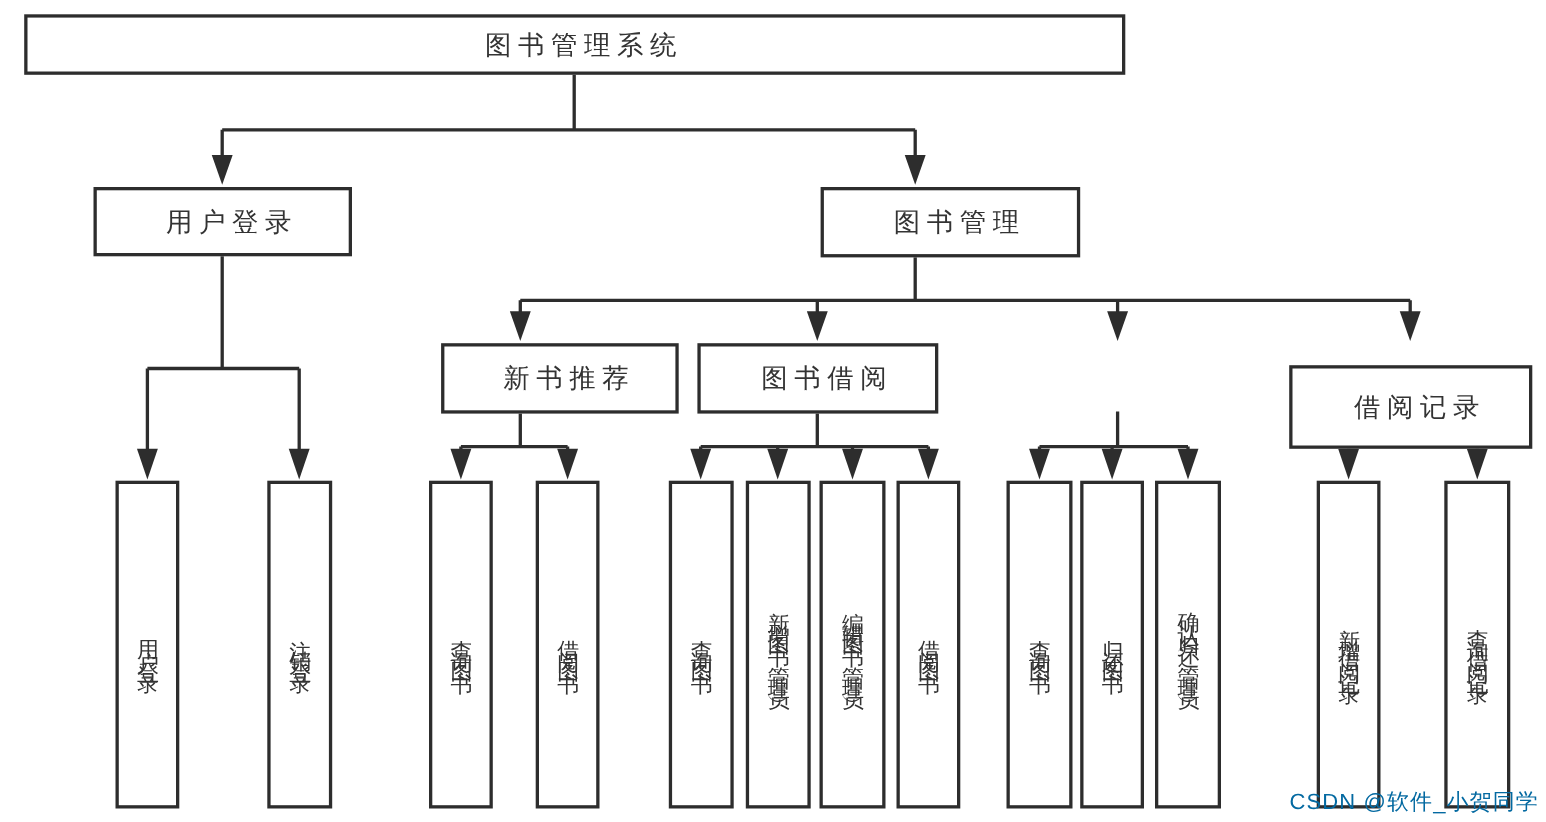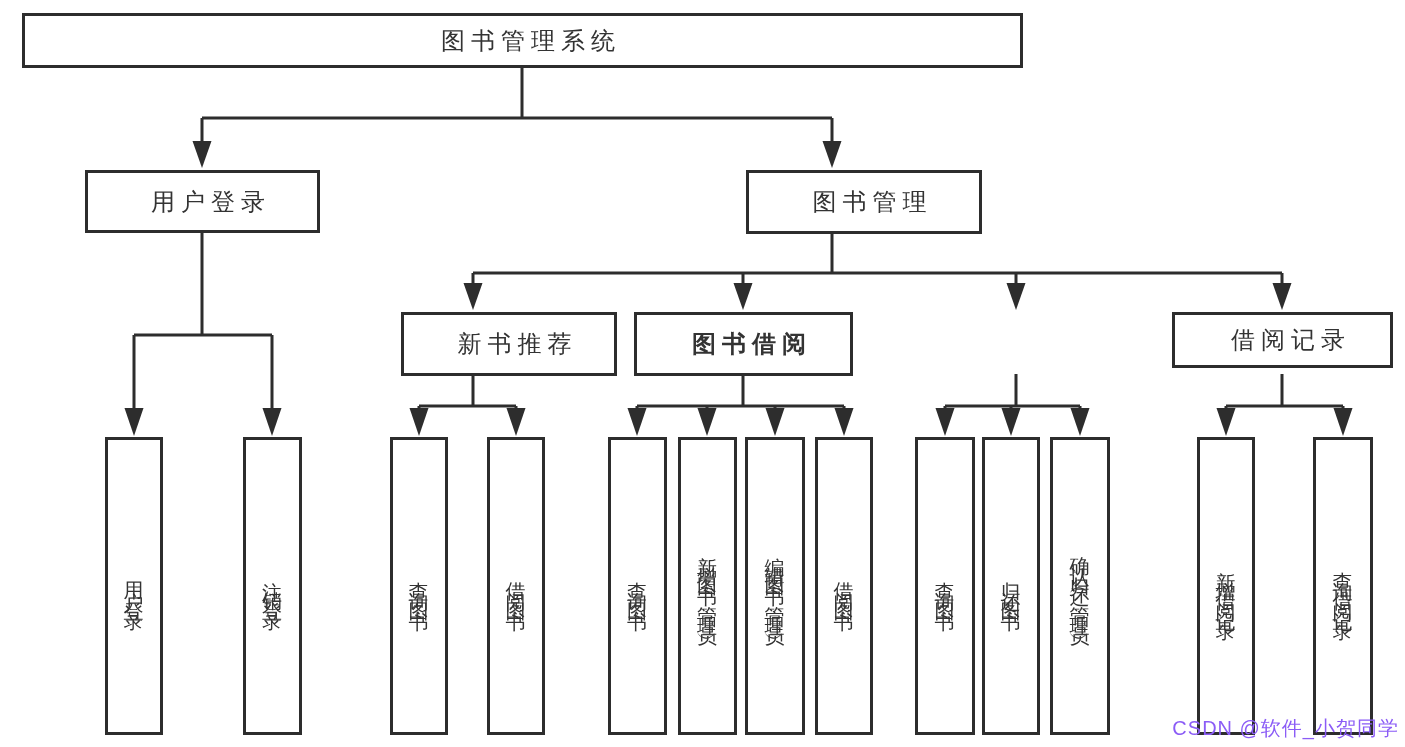--- a/index.html
+++ b/index.html
@@ -39,21 +39,21 @@
     white-space: normal;
     line-height: 1;
     padding: 4px 0;
   }
   .watermark {
     position: absolute;
     right: 6px;
     top: 715px;
     font-size: 20px;
     letter-spacing: 1px;
-    color: #8b5cf6;
+    color: #0369a1;
     z-index: 5;
     white-space: nowrap;
   }
 </style>
 </head>
 <body>
 
 <div class="stage">
 
   <svg class="wires" viewBox="0 0 1405 747" aria-hidden="true">
@@ -88,22 +88,22 @@
       <polygon points="1333.5,408 1352.5,408 1343,436"></polygon>
     </g>
   </svg>
 
   <div class="node" style="left:22px; top:13px; width:1001px; height:55px;">图书管理系统</div>
 
   <div class="node" style="left:85px; top:170px; width:235px; height:63px;">用户登录</div>
   <div class="node" style="left:714px; top:170px; width:236px; height:64px;margin-left:32px;">图书管理</div>
 
   <div class="node" style="left:365px; top:312px; width:216px; height:64px;margin-left:36px;">新书推荐</div>
-  <div class="node" style="left:634px; top:312px; width:219px; height:64px;font-weight:bold;">图书借阅</div>
-  <div class="node" style="left:1172px; top:312px; width:221px; height:56px;">借阅记录</div>
+  <div class="node" style="left:634px; top:312px; width:219px; height:64px;">图书借阅</div>
+  <div class="node" style="left:1172px; top:332px; width:221px; height:76px;">借阅记录</div>
 
   <div class="node leaf" style="left:105px; top:437px; width:58px; height:298px;">用户登录</div>
   <div class="node leaf" style="left:243px; top:437px; width:59px; height:298px;">注销登录</div>
 
   <div class="node leaf" style="left:390px; top:437px; width:58px; height:298px;">查询图书</div>
   <div class="node leaf" style="left:487px; top:437px; width:58px; height:298px;">借阅图书</div>
 
   <div class="node leaf" style="left:608px; top:437px; width:59px; height:298px;">查询图书</div>
   <div class="node leaf" style="left:678px; top:437px; width:59px; height:298px;">新增图书（管理员）</div>
   <div class="node leaf" style="left:745px; top:437px; width:60px; height:298px;">编辑图书（管理员）</div>

